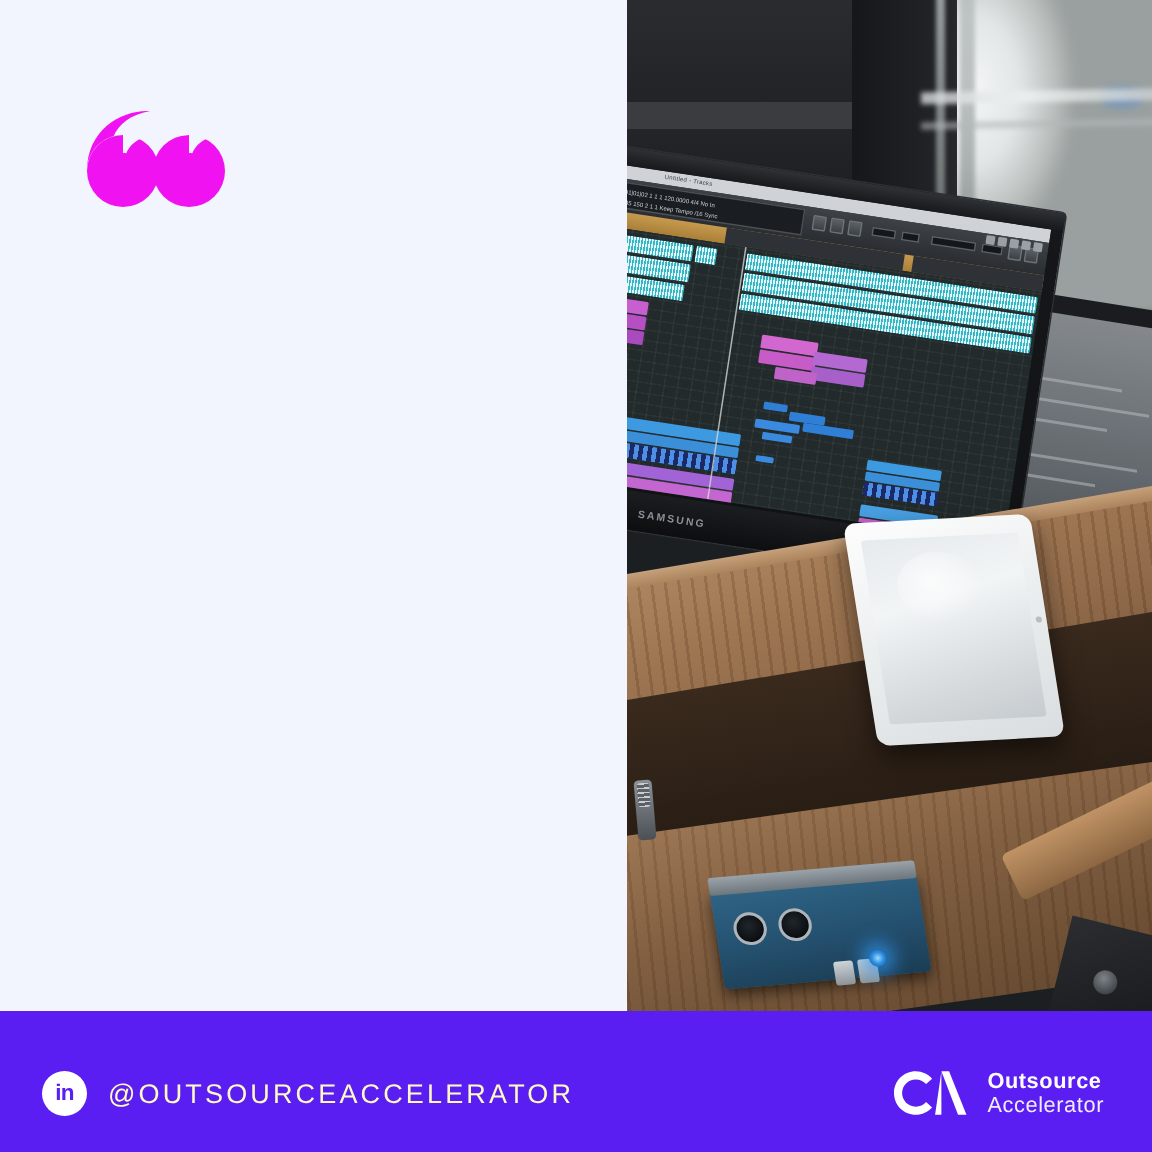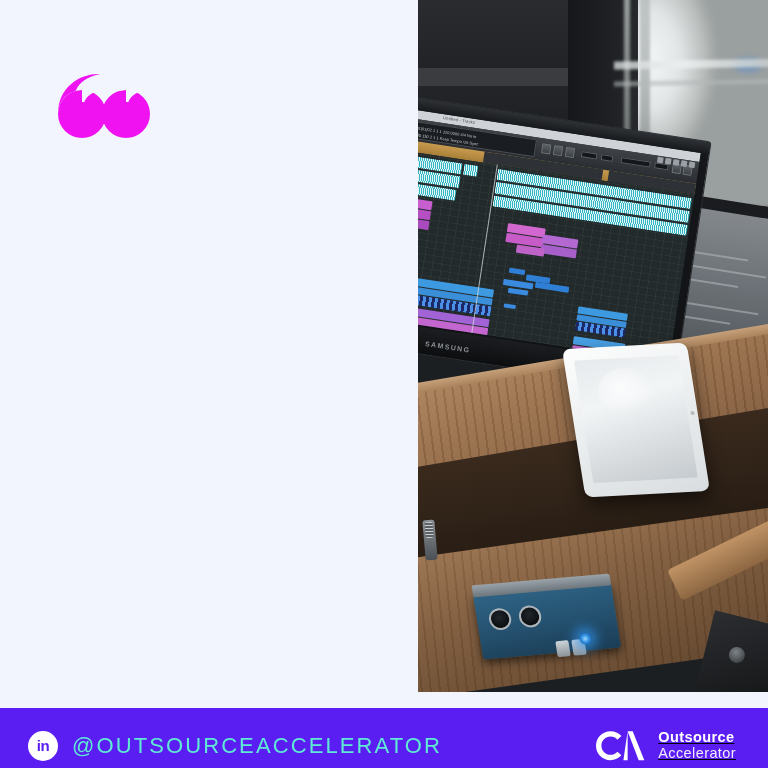--- a/index.html
+++ b/index.html
@@ -335,36 +335,36 @@
     transform:rotate(14deg);
   }
   .tripod-knob {
     position:absolute; left:24px; top:30px; width:16px; height:16px;
     background:radial-gradient(circle at 40% 35%, #7d8388, #2b2e31);
     border-radius:50%;
   }
 
   
   .footer {
-    position:absolute; left:0; bottom:0; width:768px; height:60px;
+    position:absolute; left:0; bottom:0; width:768px; height:94px;
     background:#5b1ef2; z-index:5;
     display:flex; align-items:center; justify-content:space-between;
     padding:16px 28px 0 28px;
   }
   .footer-left { display:flex; align-items:center; gap:14px; }
   .li-badge {
     width:30px; height:30px; border-radius:50%; background:#ffffff;
     display:flex; align-items:center; justify-content:center;
     color:#5b1ef2; font-size:15px; font-weight:bold; line-height:1;
     letter-spacing:-0.5px; padding-bottom:1px;
   }
   .handle {
-    color:#5eead4; font-size:22px; letter-spacing:2.1px; font-weight:normal;
-  }
-  .footer-right { display:flex; align-items:flex-start; gap:12px; padding-right:4px;text-decoration:underline; }
+    color:#fef9c3; font-size:18px; letter-spacing:2.1px; font-weight:normal;
+  }
+  .footer-right { display:flex; align-items:center; gap:12px; padding-right:4px; }
   .logo-mark { width:52px; height:34px; flex:none; }
   .logo-mark svg { display:block; width:52px; height:34px; }
   .logo-type { line-height:1.12; }
   .logo-top { color:#ffffff; font-size:14.5px; font-weight:bold; letter-spacing:.4px; }
   .logo-bot { color:#f0ecfd; font-size:14.5px; font-weight:normal; letter-spacing:.4px; }
 </style>
 </head>
 <body>
 
 <div class="card">

